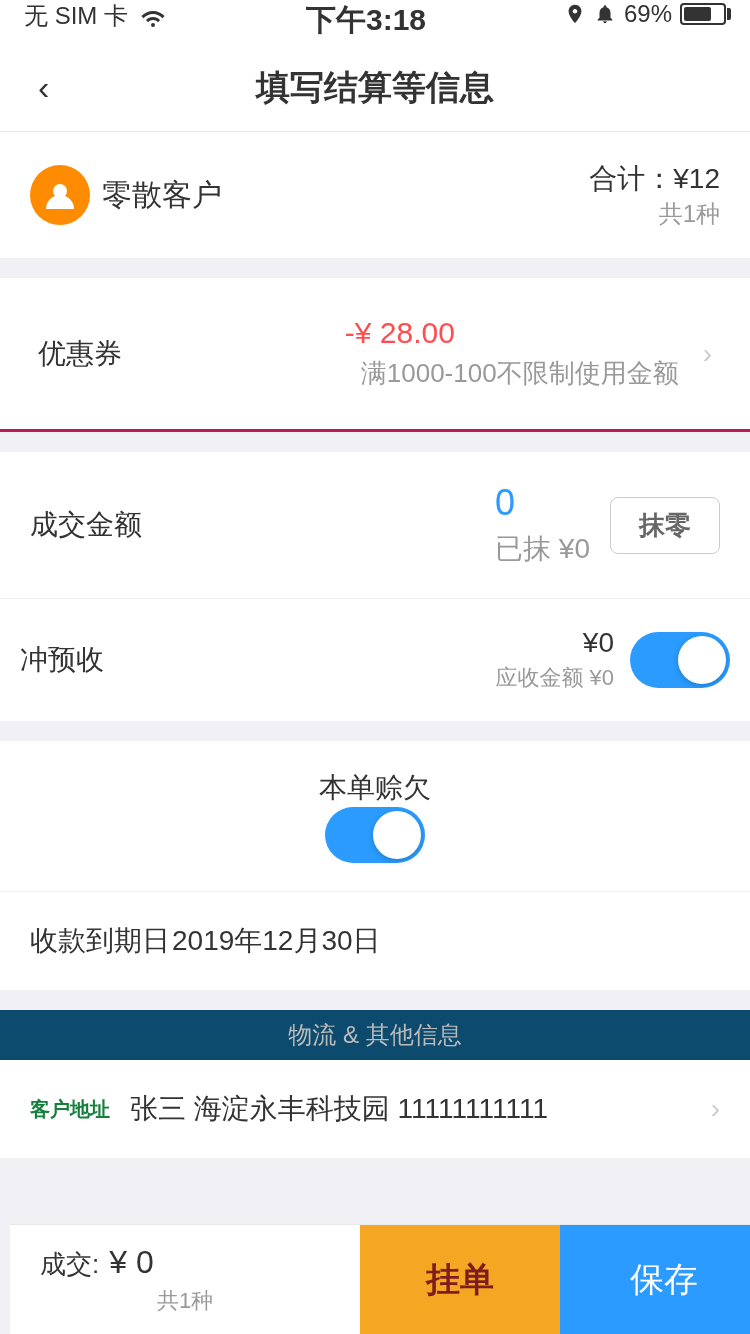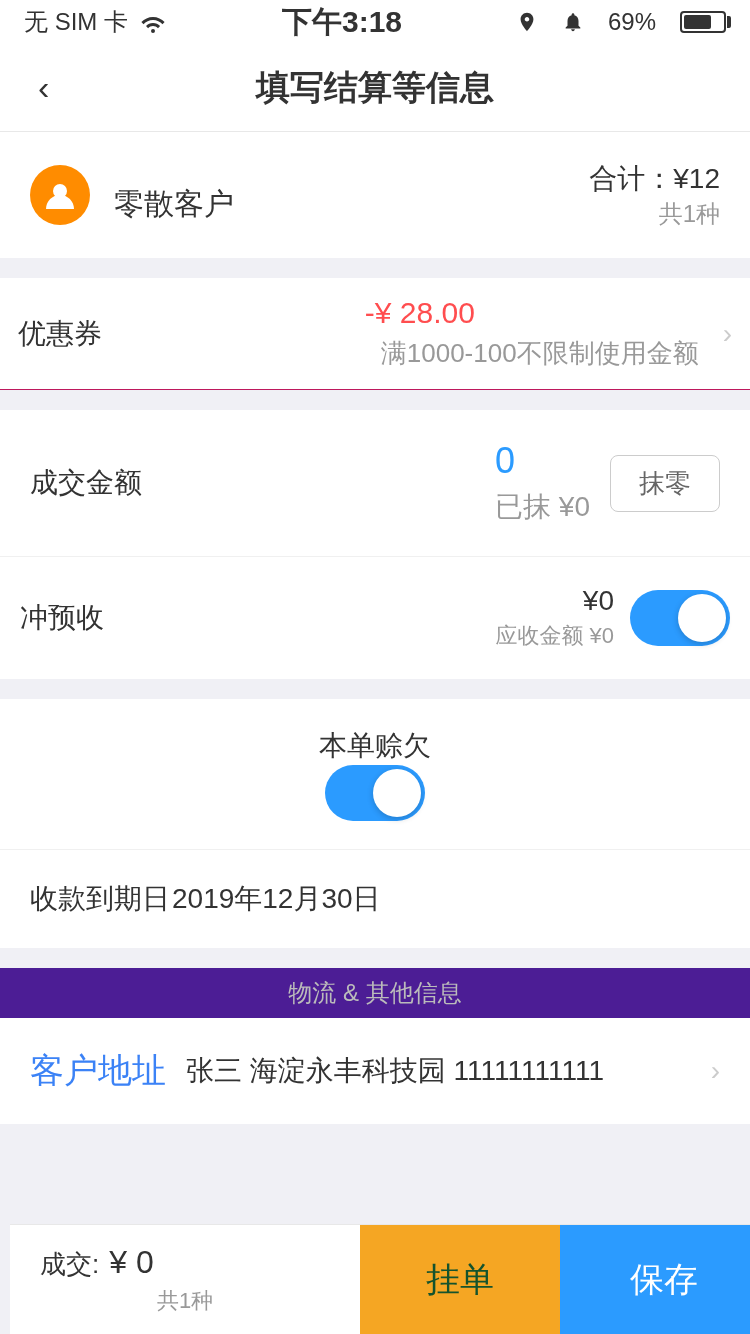--- a/index.html
+++ b/index.html
@@ -13,29 +13,29 @@
       color: #333;
       position: relative;
     }
 
     
     .status-bar {
       width: 100%;
       height: 44px;
       background: #fff;
       display: flex;
-      align-items: center;
+      align-items: flex-start;
       justify-content: space-between;
       padding: 0 24px;
       font-size: 24px;
       font-weight: 500;
     }
     .status-left { display: flex; align-items: center; gap: 10px; }
     .status-center { font-size: 30px; font-weight: 600; }
-    .status-right { display: flex; align-items: center; gap: 24px; font-size: 24px; }
+    .status-right { display: flex; align-items: center; gap: 8px; font-size: 24px; }
     .battery-icon {
       width: 46px; height: 22px;
       border: 2px solid #333;
       border-radius: 4px;
       position: relative;
       display: inline-flex;
       align-items: center;
       padding: 2px;
     }
     .battery-icon::after {
@@ -96,46 +96,46 @@
     .customer-row {
       background: #fff;
       padding: 28px 30px;
       display: flex;
       align-items: center;
       justify-content: space-between;
       margin-bottom: 20px;
     }
     .customer-left {
       display: flex;
-      align-items: flex-end;
-      gap: 24px;
+      align-items: center;
+      gap: 12px;
     }
     .customer-avatar {
       width: 60px;
       height: 60px;
       background: #ff8c00;
       border-radius: 50%;
       display: flex;
       align-items: center;
       justify-content: center;
     }
     .customer-avatar svg { width: 36px; height: 36px; }
     .customer-name { font-size: 30px; color: #333; font-weight: 500; }
     .customer-right { text-align: right; }
     .total-amount { font-size: 28px; color: #333; }
     .total-count { font-size: 24px; color: #999; }
 
     
     .row-item {
       background: #fff;
-      padding: 18px;
-      display: flex;
-      align-items: center;
-      justify-content: space-between;
-      border-bottom: 1px solid #be185d;
+      padding: 38px;
+      display: flex;
+      align-items: center;
+      justify-content: space-between;
+      border-bottom: 3px solid #be185d;
     }
     .row-label { font-size: 28px; color: #333; font-weight: 400; }
     .row-right { display: flex; align-items: center; gap: 16px; }
     .coupon-discount { font-size: 30px; color: #ff4d4f; font-weight: 500; }
     .coupon-desc { font-size: 26px; color: #999; margin-top: 6px; text-align: right; margin-left: 16px; }
     .chevron-right {
       color: #ccc;
       font-size: 28px;
       margin-left: 8px;
     }
@@ -159,20 +159,21 @@
     }
     .amount-sub { font-size: 28px; color: #999; margin-top: 6px; text-align: right; }
     .round-btn {
       border: 1px solid #ccc;
       background: #fff;
       color: #666;
       padding: 10px 28px;
       border-radius: 8px;
       font-size: 26px;
       cursor: pointer;
+      font-weight: bold;
     }
 
     
     .toggle-switch {
       width: 100px;
       height: 56px;
       background: #2b9bff;
       border-radius: 28px;
       position: relative;
       cursor: pointer;
@@ -221,41 +222,41 @@
       padding: 30px;
       display: flex;
       align-items: center;
       gap: 2px;
     }
     .duedate-label { font-size: 28px; color: #333; white-space: nowrap; }
     .duedate-value { font-size: 28px; color: #333; }
 
     
     .divider-section {
-      background: #4c1d95;
+      background: #0c4a6e;
       height: 50px;
       display: flex;
       align-items: center;
       justify-content: center;
       margin-bottom: 0;
     }
     .divider-text { font-size: 24px; color: #bbb; }
 
     
     .address-section {
       background: #fff;
       margin-bottom: 20px;
     }
     .address-row {
       padding: 30px;
       display: flex;
       align-items: center;
       justify-content: space-between;
     }
-    .address-label { font-size: 34px; color: #3b82f6; white-space: nowrap; flex-shrink: 0; margin-right: 20px; }
+    .address-label { font-size: 20px; color: #15803d; white-space: nowrap; flex-shrink: 0; margin-right: 20px; font-weight: bold; }
     .address-value { font-size: 28px; color: #333; flex: 1; }
     .address-chevron { color: #ccc; font-size: 28px; }
 
     
     .bottom-bar {
       position: fixed;
       bottom: 0;
       left: 10px;
       width: 750px;
       height: 110px;
@@ -269,23 +270,23 @@
       flex: 1;
       padding: 0 30px;
     }
     .bottom-deal { font-size: 26px; color: #333; }
     .bottom-amount { font-size: 32px; color: #333; font-weight: 500; }
     .bottom-count { font-size: 22px; color: #999; margin-top: 4px; }
     .bottom-btn-hang {
       width: 200px;
       height: 110px;
       background: #f5a623;
-      color: #14532d;
+      color: #7f1d1d;
       font-size: 34px;
-      font-weight: 400;
+      font-weight: 700;
       display: flex;
       align-items: center;
       justify-content: center;
       cursor: pointer;
     }
     .bottom-btn-save {
       width: 200px;
       height: 110px;
       background: #2b9bff;
       color: #fff;

